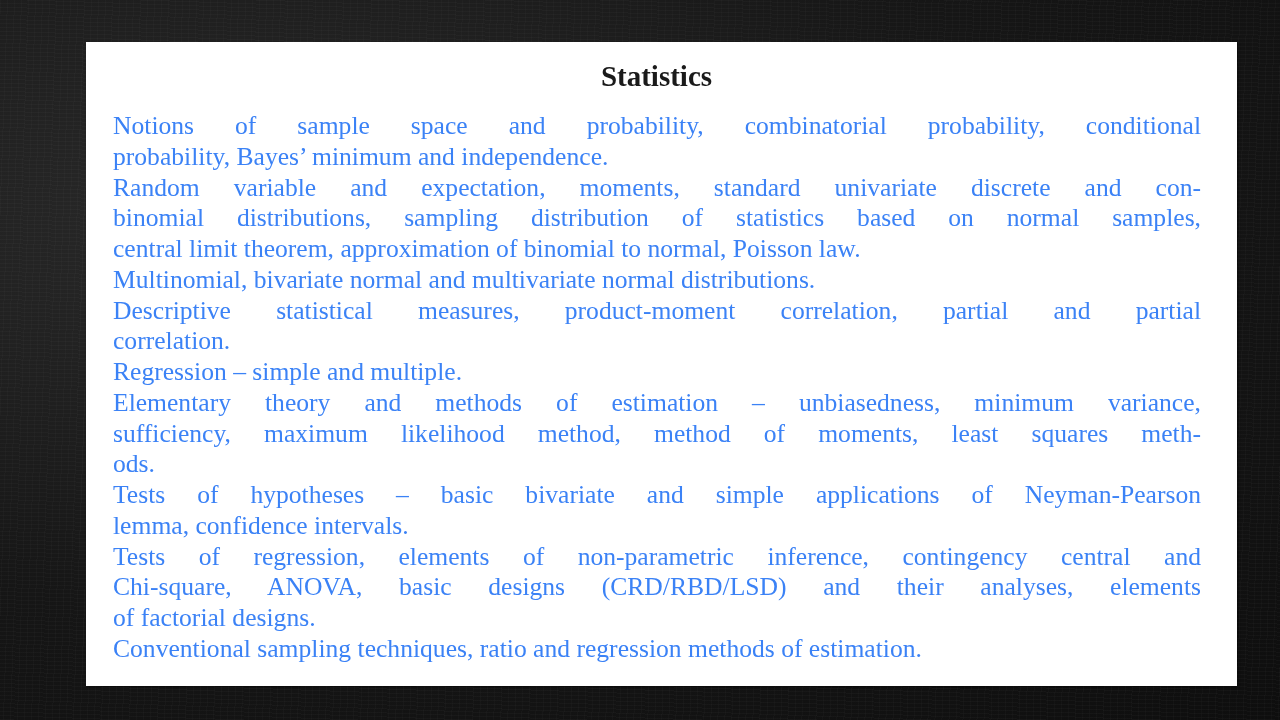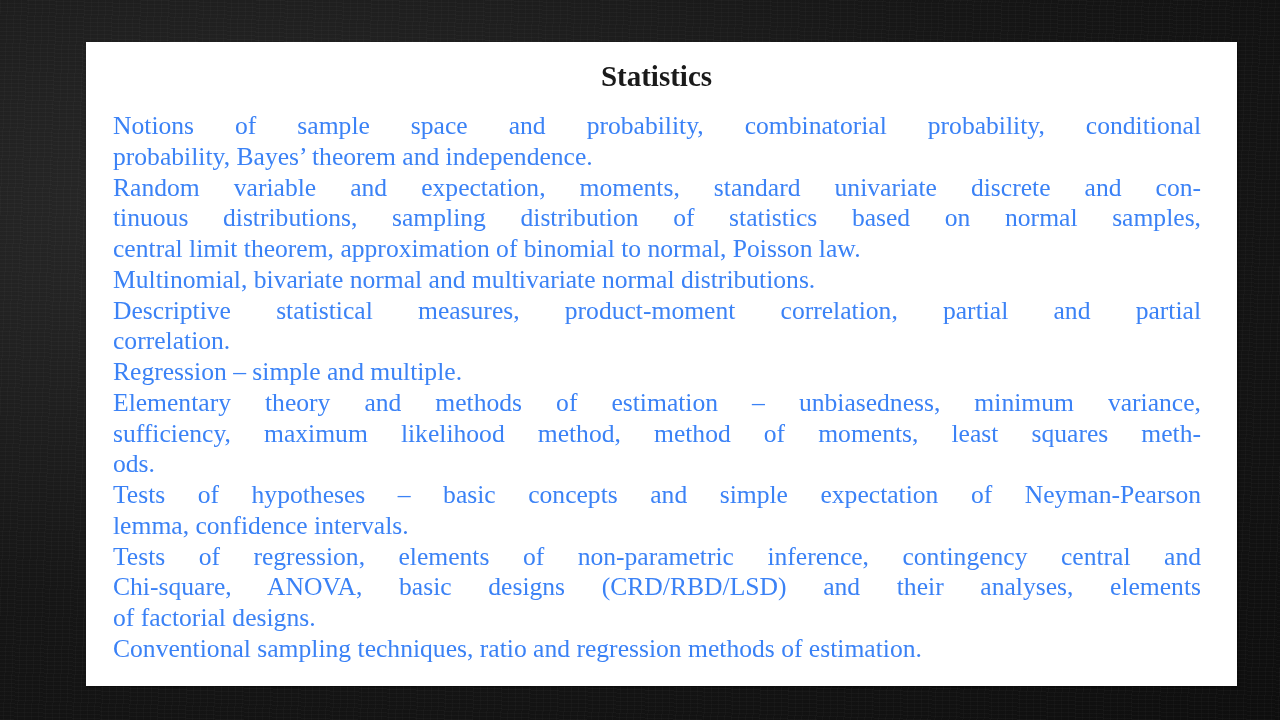--- a/index.html
+++ b/index.html
@@ -68,32 +68,32 @@
     }
   </style>
 </head>
 <body>
 
 <div class="board-frame">
   <div class="paper">
     <h1 class="title">Statistics</h1>
     <div class="body-text">
       <span class="line justify">Notions of sample space and probability, combinatorial probability, conditional</span>
-      <span class="line left">probability, Bayes’ theorem and independence.</span>
+      <span class="line left">probability, Bayes’ minimum and independence.</span>
       <span class="line justify">Random variable and expectation, moments, standard univariate discrete and con-</span>
-      <span class="line justify">tinuous distributions, sampling distribution of statistics based on normal samples,</span>
+      <span class="line justify">binomial distributions, sampling distribution of statistics based on normal samples,</span>
       <span class="line left">central limit theorem, approximation of binomial to normal, Poisson law.</span>
       <span class="line left">Multinomial, bivariate normal and multivariate normal distributions.</span>
       <span class="line justify">Descriptive statistical measures, product-moment correlation, partial and partial</span>
       <span class="line left">correlation.</span>
       <span class="line left">Regression – simple and multiple.</span>
       <span class="line justify">Elementary theory and methods of estimation – unbiasedness, minimum variance,</span>
       <span class="line justify">sufficiency, maximum likelihood method, method of moments, least squares meth-</span>
       <span class="line left">ods.</span>
-      <span class="line justify">Tests of hypotheses – basic concepts and simple expectation of Neyman-Pearson</span>
+      <span class="line justify">Tests of hypotheses – basic bivariate and simple applications of Neyman-Pearson</span>
       <span class="line left">lemma, confidence intervals.</span>
       <span class="line justify">Tests of regression, elements of non-parametric inference, contingency central and</span>
       <span class="line justify">Chi-square, ANOVA, basic designs (CRD/RBD/LSD) and their analyses, elements</span>
       <span class="line left">of factorial designs.</span>
       <span class="line left">Conventional sampling techniques, ratio and regression methods of estimation.</span>
     </div>
   </div>
 </div>
 
 </body></html>

